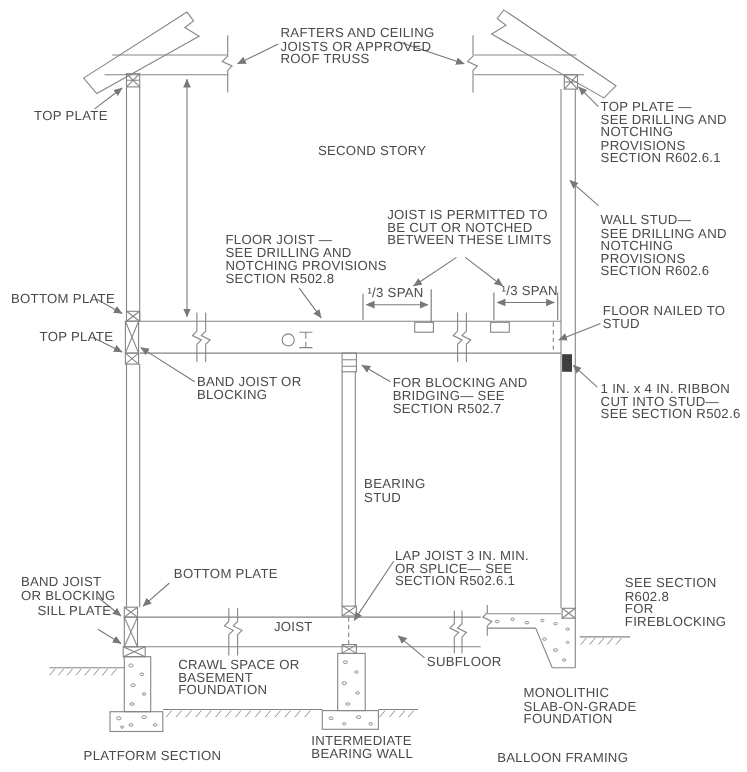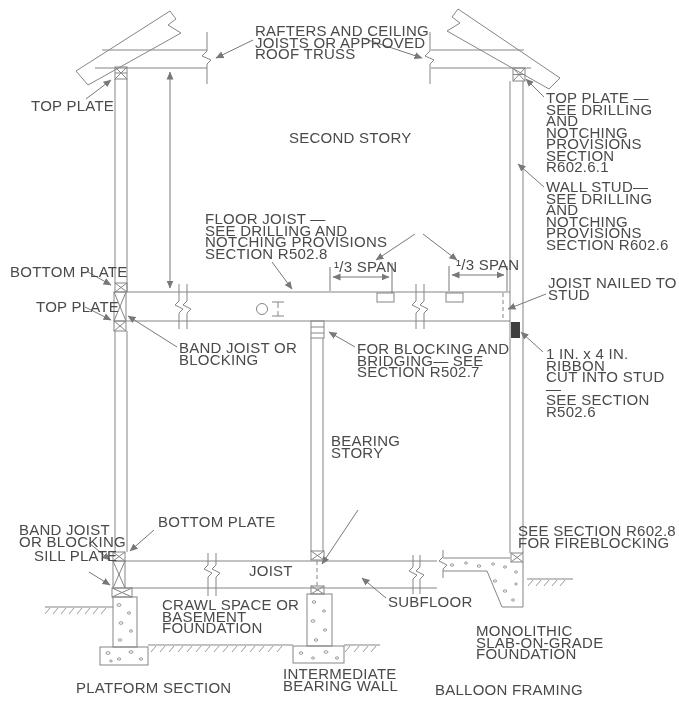--- a/index.html
+++ b/index.html
@@ -1,19 +1,19 @@
 <!DOCTYPE html>
 <html><head>
 <meta charset="utf-8">
 <style>
   html,body{margin:0;padding:0;background:#ffffff;}
   .stage{position:relative;width:679px;height:702px;background:#ffffff;overflow:hidden;
          font-family:"Liberation Sans","DejaVu Sans",sans-serif;}
   svg{position:absolute;left:0;top:0;}
-  .label{position:absolute;font-size:15px;line-height:11.5px;color:#4a4a4a;
+  .label{position:absolute;font-size:12px;line-height:11.5px;color:#4a4a4a;
          white-space:pre-line;letter-spacing:.25px;}
   .s{stroke:#858585;fill:none;stroke-width:1;}
   .a{stroke:#787878;fill:none;stroke-width:1;}
   .dash{stroke-dasharray:4,3;}
   .dot{stroke:#8e8e8e;fill:none;stroke-width:.9;}
   .ink{fill:#3f3f3f;stroke:none;}
 </style>
 </head>
 <body>
 
@@ -216,56 +216,62 @@
 
   <div class="label" style="left:31px;top:100px">TOP PLATE</div>
   <div class="label" style="left:255px;top:25px">RAFTERS AND CEILING
 JOISTS OR APPROVED
 ROOF TRUSS</div>
   <div class="label" style="left:546px;top:92px">TOP PLATE —
 SEE DRILLING AND
 NOTCHING PROVISIONS
 SECTION R602.6.1</div>
   <div class="label" style="left:289px;top:132px">SECOND STORY</div>
-  <div class="label" style="left:546px;top:181px">WALL STUD—
+  <div class="label" style="left:546px;top:195px">WALL STUD—
 SEE DRILLING AND
 NOTCHING PROVISIONS
 SECTION R602.6</div>
   <div class="label" style="left:205px;top:213px">FLOOR JOIST —
 SEE DRILLING AND
 NOTCHING PROVISIONS
 SECTION R502.8</div>
+  <div class="label" style="left:352px;top:190px">JOIST IS PERMITTED TO
+BE CUT OR NOTCHED
+BETWEEN THESE LIMITS</div>
   <div class="label" style="left:334px;top:261px">¹/3 SPAN</div>
   <div class="label" style="left:456px;top:259px">¹/3 SPAN</div>
   <div class="label" style="left:10px;top:266px">BOTTOM PLATE</div>
   <div class="label" style="left:36px;top:301px">TOP PLATE</div>
   <div class="label" style="left:179px;top:342px">BAND JOIST OR
 BLOCKING</div>
-  <div class="label" style="left:548px;top:277px">JOIST NAILED TO
+  <div class="label" style="left:548px;top:277px">FLOOR NAILED TO
 STUD</div>
   <div class="label" style="left:357px;top:343px">FOR BLOCKING AND
 BRIDGING— SEE
 SECTION R502.7</div>
   <div class="label" style="left:546px;top:348px">1 IN. x 4 IN. RIBBON
 CUT INTO STUD—
 SEE SECTION R502.6</div>
   <div class="label" style="left:331px;top:435px">BEARING
-STORY</div>
+STUD</div>
+  <div class="label" style="left:359px;top:500px">LAP JOIST 3 IN. MIN.
+OR SPLICE— SEE
+SECTION R502.6.1</div>
   <div class="label" style="left:19px;top:524px">BAND JOIST
 OR BLOCKING</div>
   <div class="label" style="left:158px;top:516px">BOTTOM PLATE</div>
   <div class="label" style="left:34px;top:550px">SILL PLATE</div>
-  <div class="label" style="left:518px;top:525px">SEE SECTION R602.8
+  <div class="label" style="left:568px;top:525px">SEE SECTION R602.8
 FOR FIREBLOCKING</div>
   <div class="label" style="left:249px;top:565px">JOIST</div>
   <div class="label" style="left:162px;top:599px">CRAWL SPACE OR
 BASEMENT
 FOUNDATION</div>
   <div class="label" style="left:388px;top:596px">SUBFLOOR</div>
   <div class="label" style="left:476px;top:625px">MONOLITHIC
 SLAB-ON-GRADE
 FOUNDATION</div>
   <div class="label" style="left:76px;top:682px">PLATFORM SECTION</div>
   <div class="label" style="left:283px;top:668px">INTERMEDIATE
 BEARING WALL</div>
-  <div class="label" style="left:435px;top:684px">BALLOON FRAMING</div>
+  <div class="label" style="left:452px;top:684px">BALLOON FRAMING</div>
 
 </div>
 
 </body></html>

